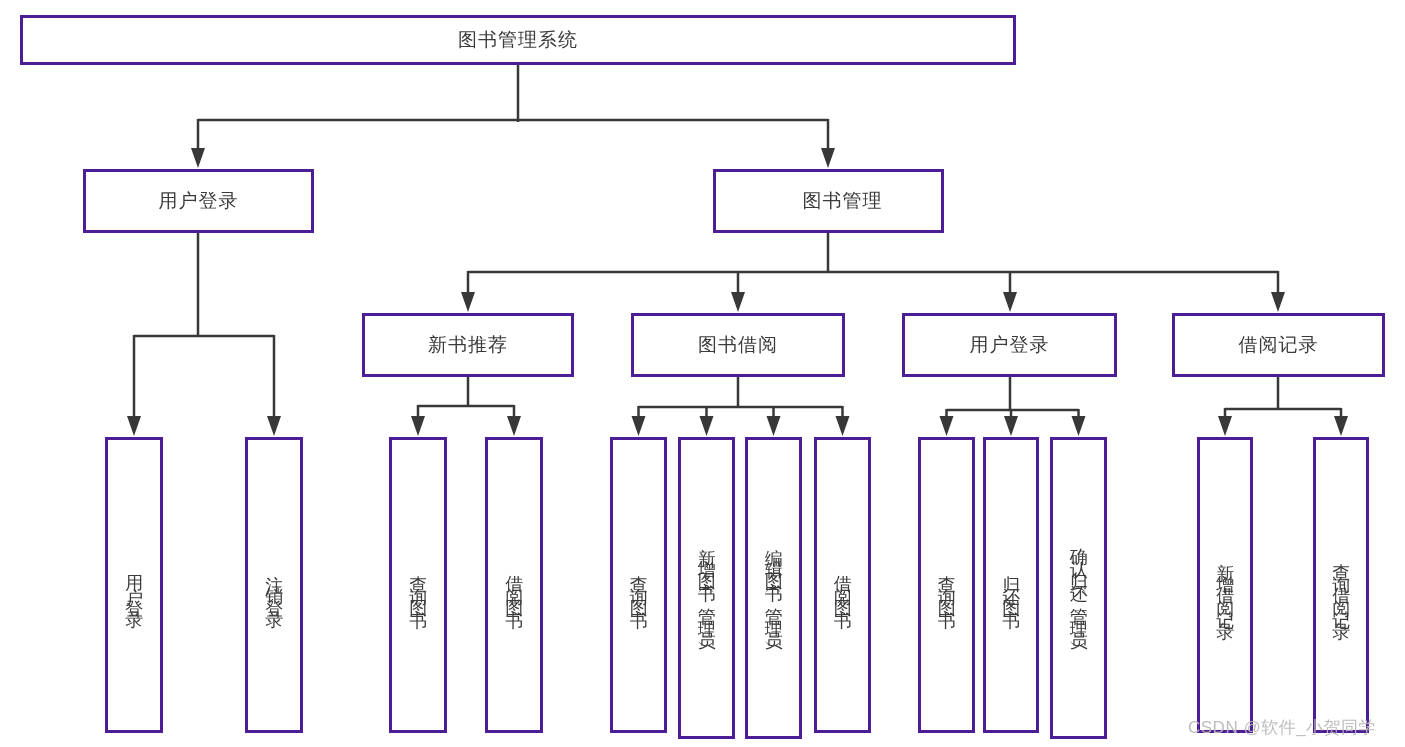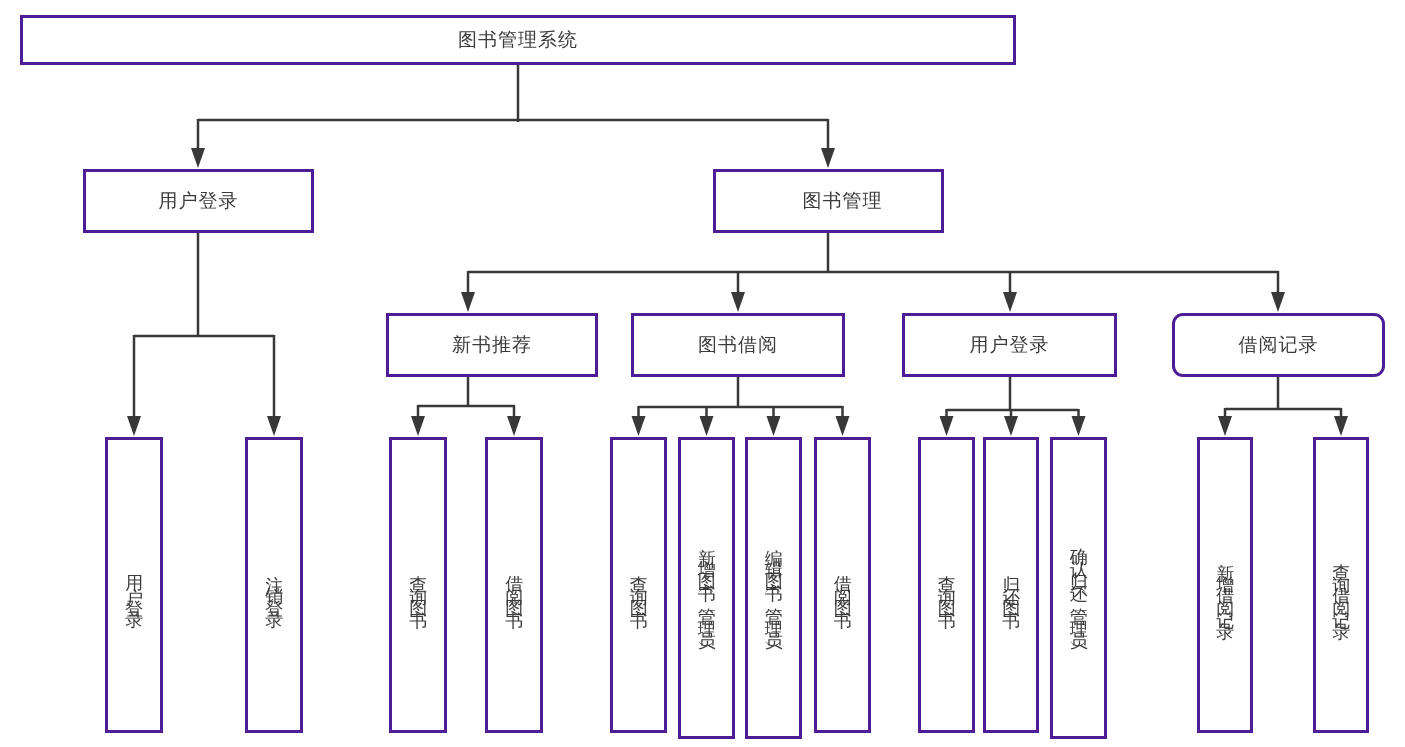--- a/index.html
+++ b/index.html
@@ -16,24 +16,24 @@
   .h-lbl{font-size:19px;color:#3b3b3b;letter-spacing:1px;white-space:nowrap;}
   .v-lbl{
     writing-mode:vertical-rl;text-orientation:mixed;
     font-size:18px;letter-spacing:12px;line-height:1.15;
     color:#3b3b3b;white-space:nowrap;
   }
   
   .n-root {left:20px;  top:15px;  width:996px; height:50px;}
   .n-login{left:83px;  top:169px; width:231px; height:64px;}
   .n-mgmt {left:713px; top:169px; width:231px; height:64px;padding-left:28px;}
-  .n-nbr  {left:362px; top:313px; width:212px; height:64px;margin-left:24px;}
+  .n-nbr  {left:362px; top:313px; width:212px; height:64px;}
   .n-bb   {left:631px; top:313px; width:214px; height:64px;justify-content:center;}
   .n-cb   {left:902px; top:313px; width:215px; height:64px;}
-  .n-br   {left:1172px;top:313px; width:213px; height:64px;border-radius:11px;}
+  .n-br   {left:1172px;top:313px; width:213px; height:64px;}
   
   .lf-login {left:105px; top:437px;width:58px;height:296px;}
   .lf-logout{left:245px; top:437px;width:58px;height:296px;}
   .lf-nbr1  {left:389px; top:437px;width:58px;height:296px;}
   .lf-nbr2  {left:485px; top:437px;width:58px;height:296px;}
   .lf-bb1   {left:610px; top:437px;width:57px;height:296px;}
   .lf-bb2   {left:678px; top:437px;width:57px;height:302px;}
   .lf-bb3   {left:745px; top:437px;width:57px;height:302px;}
   .lf-bb4   {left:814px; top:437px;width:57px;height:296px;}
   .lf-cb1   {left:918px; top:437px;width:57px;height:296px;}
@@ -134,13 +134,14 @@
     <span class="v-lbl">确认归还（管理员）</span>
   </div>
 
   <div class="node lf-br1">
     <span class="v-lbl">新增借阅记录</span>
   </div>
   <div class="node lf-br2">
     <span class="v-lbl">查询借阅记录</span>
   </div>
 
+  <div class="watermark">CSDN @软件_小贺同学</div>
 </div>
 
 </body></html>

